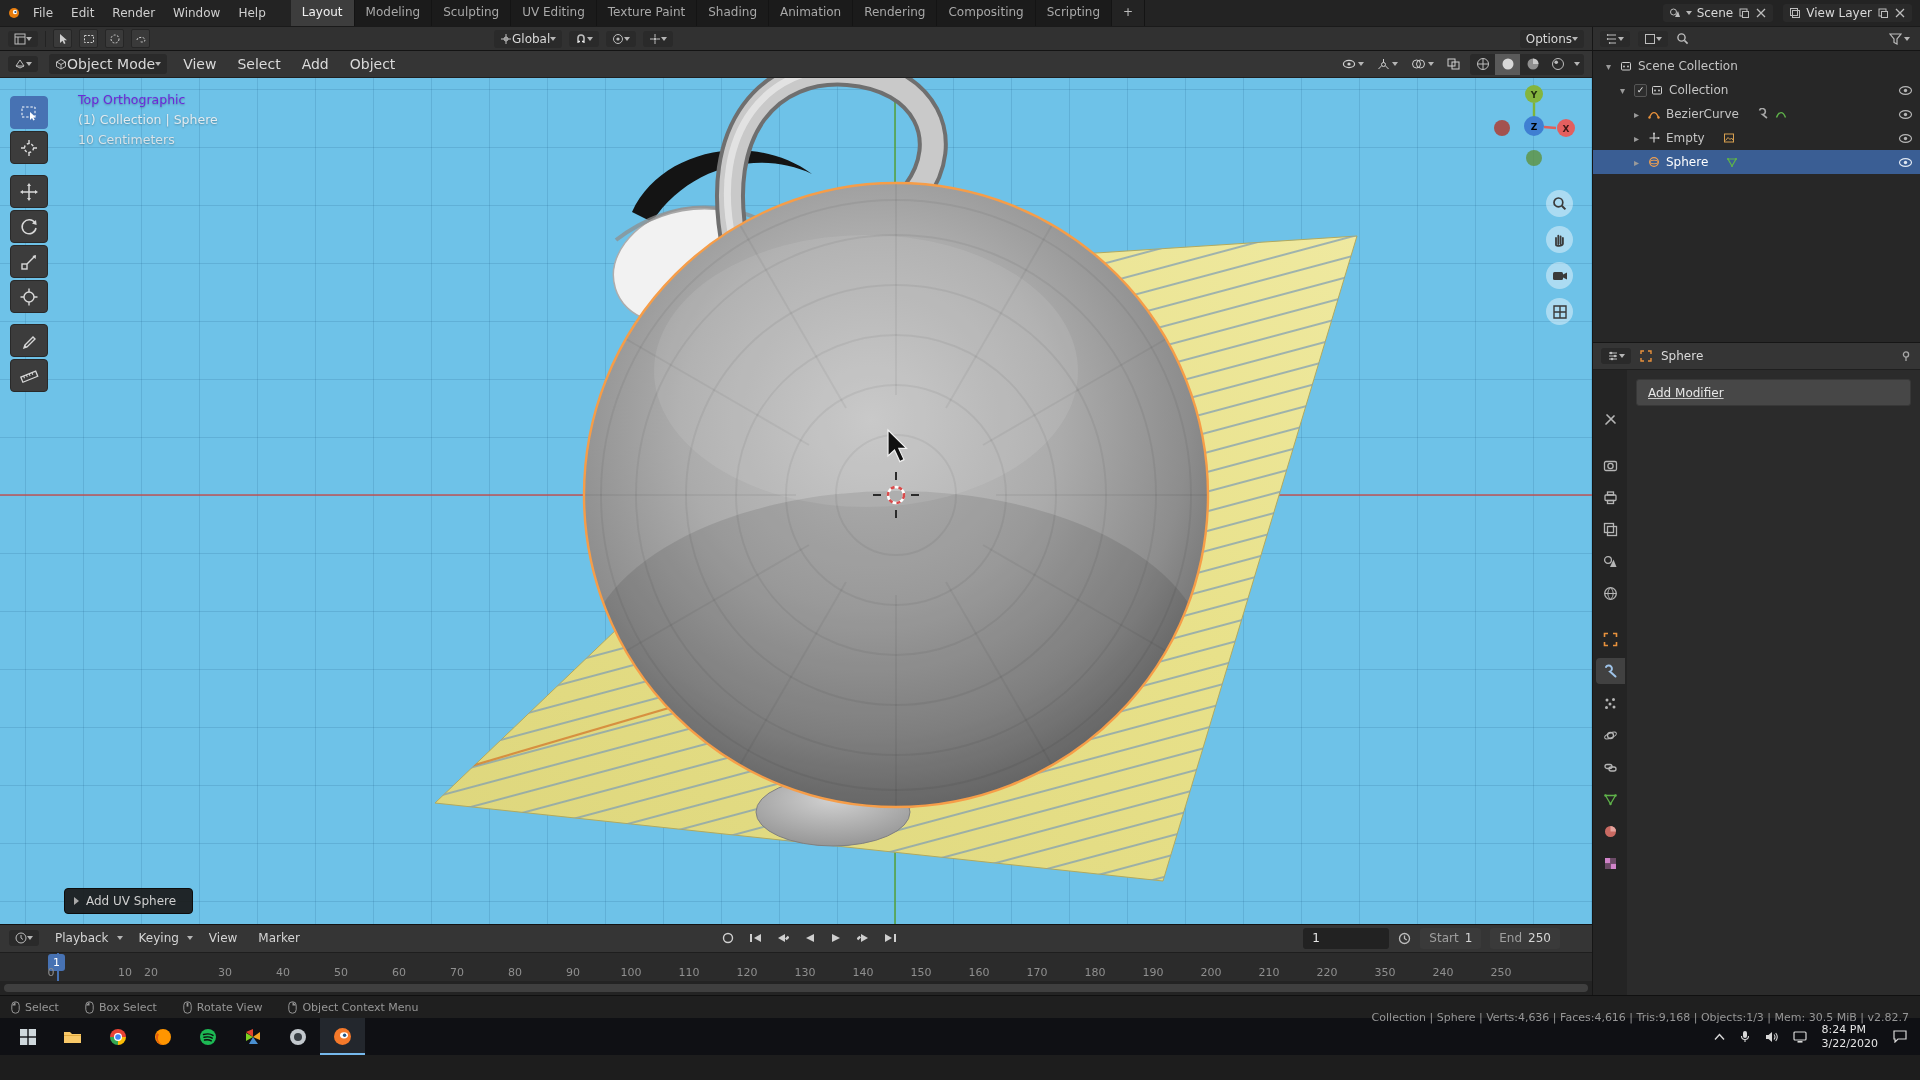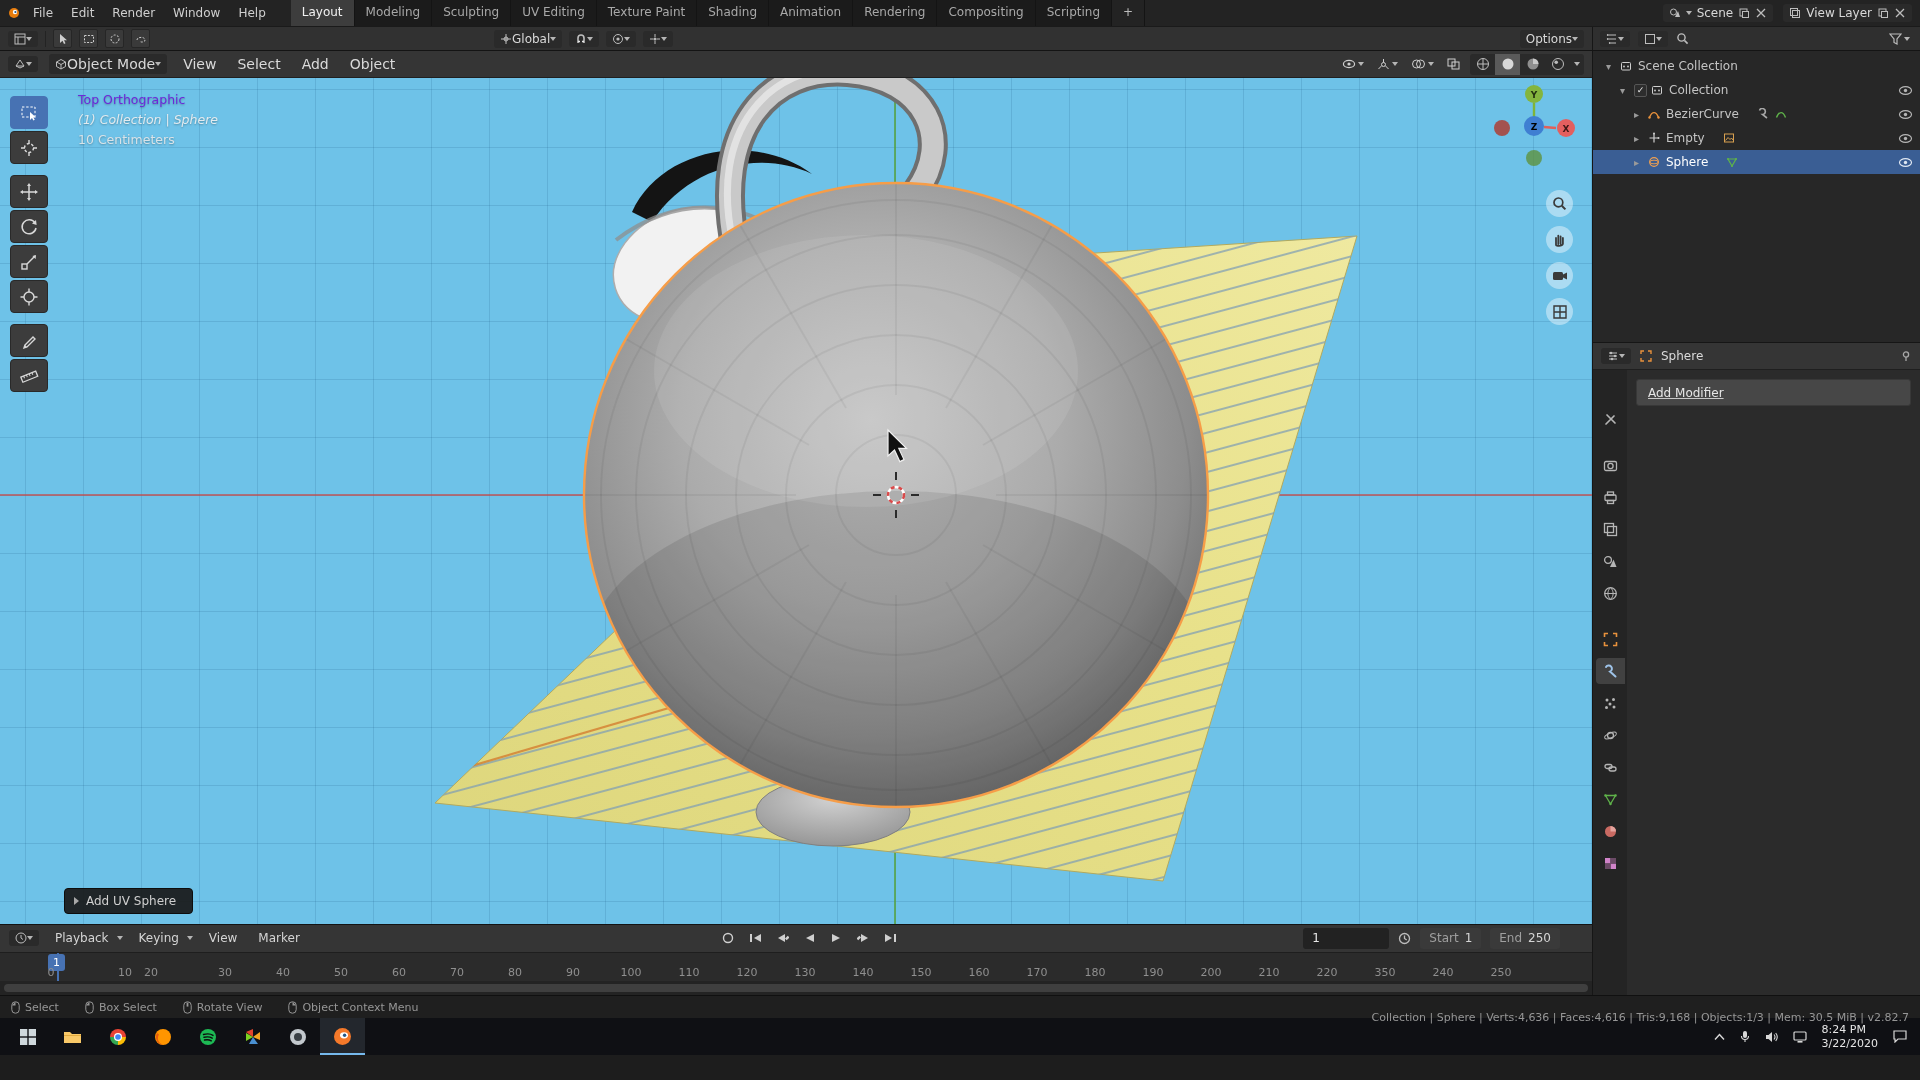--- a/index.html
+++ b/index.html
@@ -40,21 +40,21 @@
   .vp-right { margin-left:auto; display:flex; align-items:center; gap:7px; }
   .hbtn { display:flex; align-items:center; gap:2px; padding:2px 3px; border-radius:3px; }
   .shade-group { display:flex; background:#2a2a2a; border-radius:3px; overflow:hidden; align-items:center; }
   .shade-seg { width:25px; height:21px; display:flex; align-items:center; justify-content:center; }
   .shade-seg.active { background:#5a5a5a; }
 
   .vp-canvas { position:relative; flex:1; background:#6ec2e8; overflow:hidden; }
   svg.scene { position:absolute; inset:0; }
   .vp-text { position:absolute; left:78px; top:12px; font-size:12.5px; line-height:20px; text-shadow:0 1px 2px rgba(0,0,0,0.3); }
   .vp-text div:nth-child(1){ color:#6d28d9; }
-  .vp-text div:nth-child(2){ color:#e2ebf0;font-style:italic; }
+  .vp-text div:nth-child(2){ color:#e2ebf0; }
   .vp-text div:nth-child(3){ color:#d8e3e9; }
 
   .toolshelf { position:absolute; left:10px; top:18px; display:flex; flex-direction:column; gap:2px; }
   .tool-btn { width:38px; height:33px; background:#3c3c3c; border:1px solid #292929; border-radius:4px; display:flex; align-items:center; justify-content:center; }
   .tool-btn.active { background:#4772b3; border-color:#4772b3; }
   .tool-gap { height:7px; }
 
   .gizmo-wrap { position:absolute; top:6px; right:14px; }
   .nav-btns { position:absolute; top:112px; right:19px; display:flex; flex-direction:column; gap:9px; }
   .nav-btn { width:27px; height:27px; border-radius:50%; background:rgba(255,255,255,0.42); display:flex; align-items:center; justify-content:center; }

